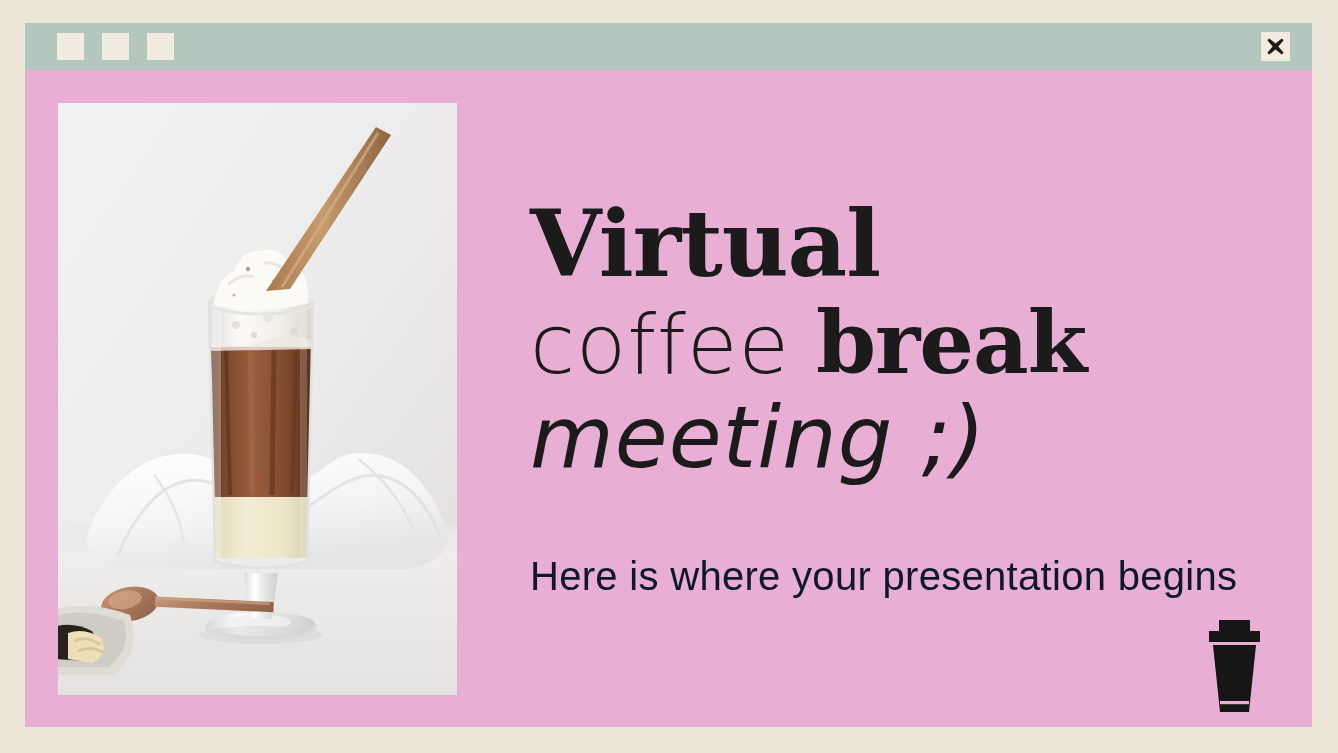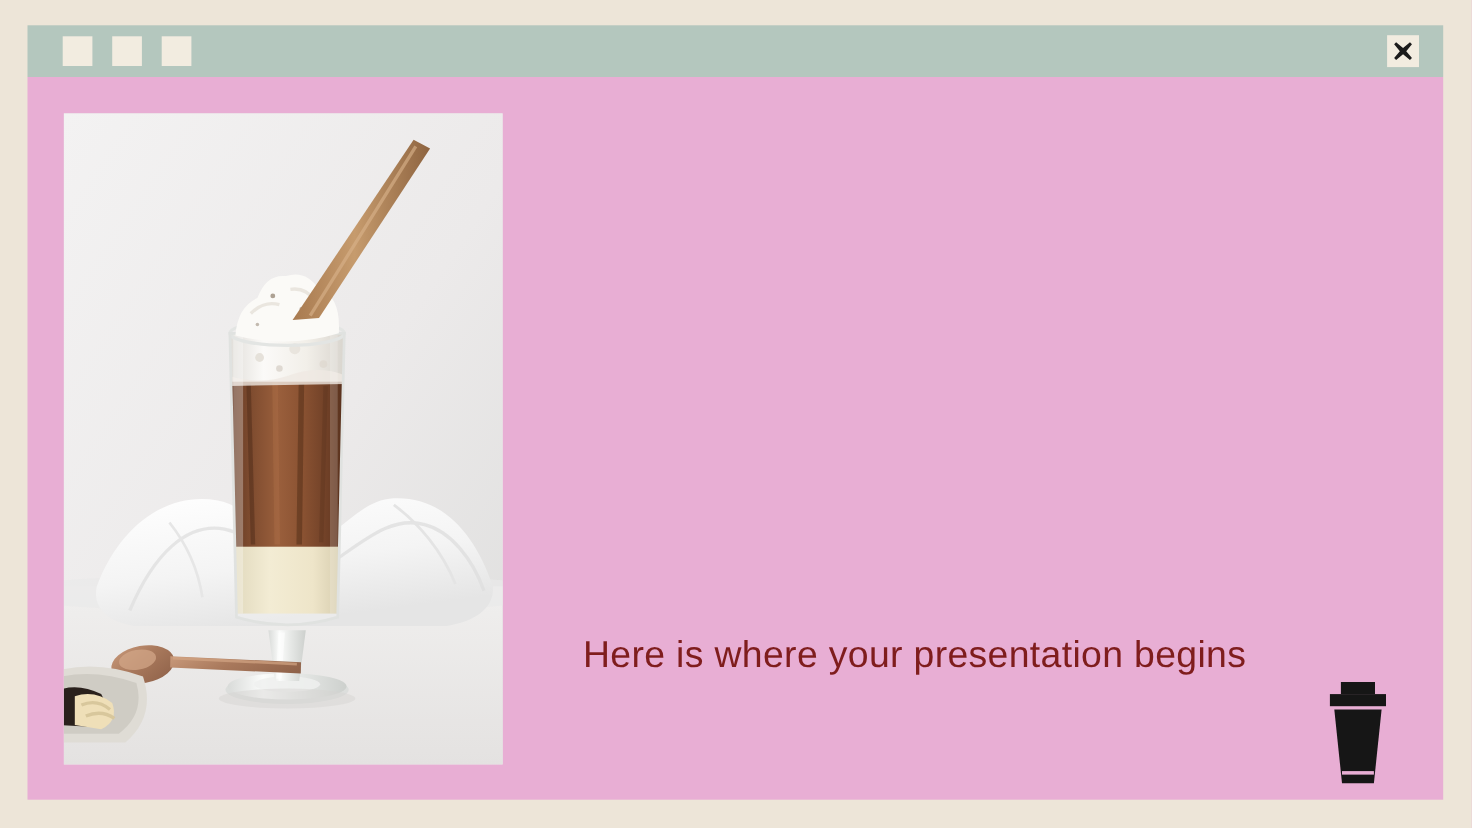--- a/index.html
+++ b/index.html
@@ -137,25 +137,25 @@
     font-family: "DejaVu Sans", sans-serif;
     font-weight: 300;
     font-style: italic;
     font-size: 86px;
     letter-spacing: 1px;
   }
 
   #subtitle {
     position: absolute;
     left: 505px;
-    top: 506px;
+    top: 484px;
     font-family: "Liberation Sans", sans-serif;
-    font-size: 34px;
+    font-size: 40px;
     font-weight: 400;
-    color: #7f1d1d;
+    color: #0f172a;
     letter-spacing: 0.3px;
     white-space: nowrap;
   }
 
   
   #cup-icon {
     position: absolute;
     left: 1170px;
     top: 550px;
     width: 78px;
@@ -318,20 +318,27 @@
         <path d="M-10 514 Q26 504 66 518 Q74 546 50 564 L-12 564 Z" fill="#cfccc4"></path>
         <path d="M-4 524 Q14 518 34 528 Q44 546 28 558 L-6 556 Z" fill="#2a211c"></path>
         <path d="M10 530 Q28 524 44 536 Q50 552 34 560 L10 556 Z" fill="#efdfb8"></path>
         <path d="M16 538 Q30 532 42 542" fill="none" stroke="#d8c79c" stroke-width="3"></path>
         <path d="M20 548 Q34 542 46 550" fill="none" stroke="#d8c79c" stroke-width="3"></path>
 
         <ellipse cx="203" cy="532" rx="62" ry="9" fill="#d4d2d0" opacity="0.45"></ellipse>
       </svg>
     </div>
 
+    <div id="headline-block">
+      <span class="headline-line" id="headline-line-1">Virtual</span>
+      <span class="headline-line" id="headline-line-2">
+        <span id="headline-word-coffee">coffee</span><span id="headline-word-break">break</span>
+      </span>
+      <span class="headline-line" id="headline-line-3">meeting ;)</span>
+    </div>
 
     <div id="subtitle">Here is where your presentation begins</div>
 
     <div id="cup-icon">
       <svg width="78" height="96" viewBox="0 0 78 96" aria-hidden="true">
 
         <rect x="24" y="0" width="31" height="11" fill="#161616"></rect>
 
         <rect x="14" y="11" width="51" height="11" fill="#161616"></rect>
 

